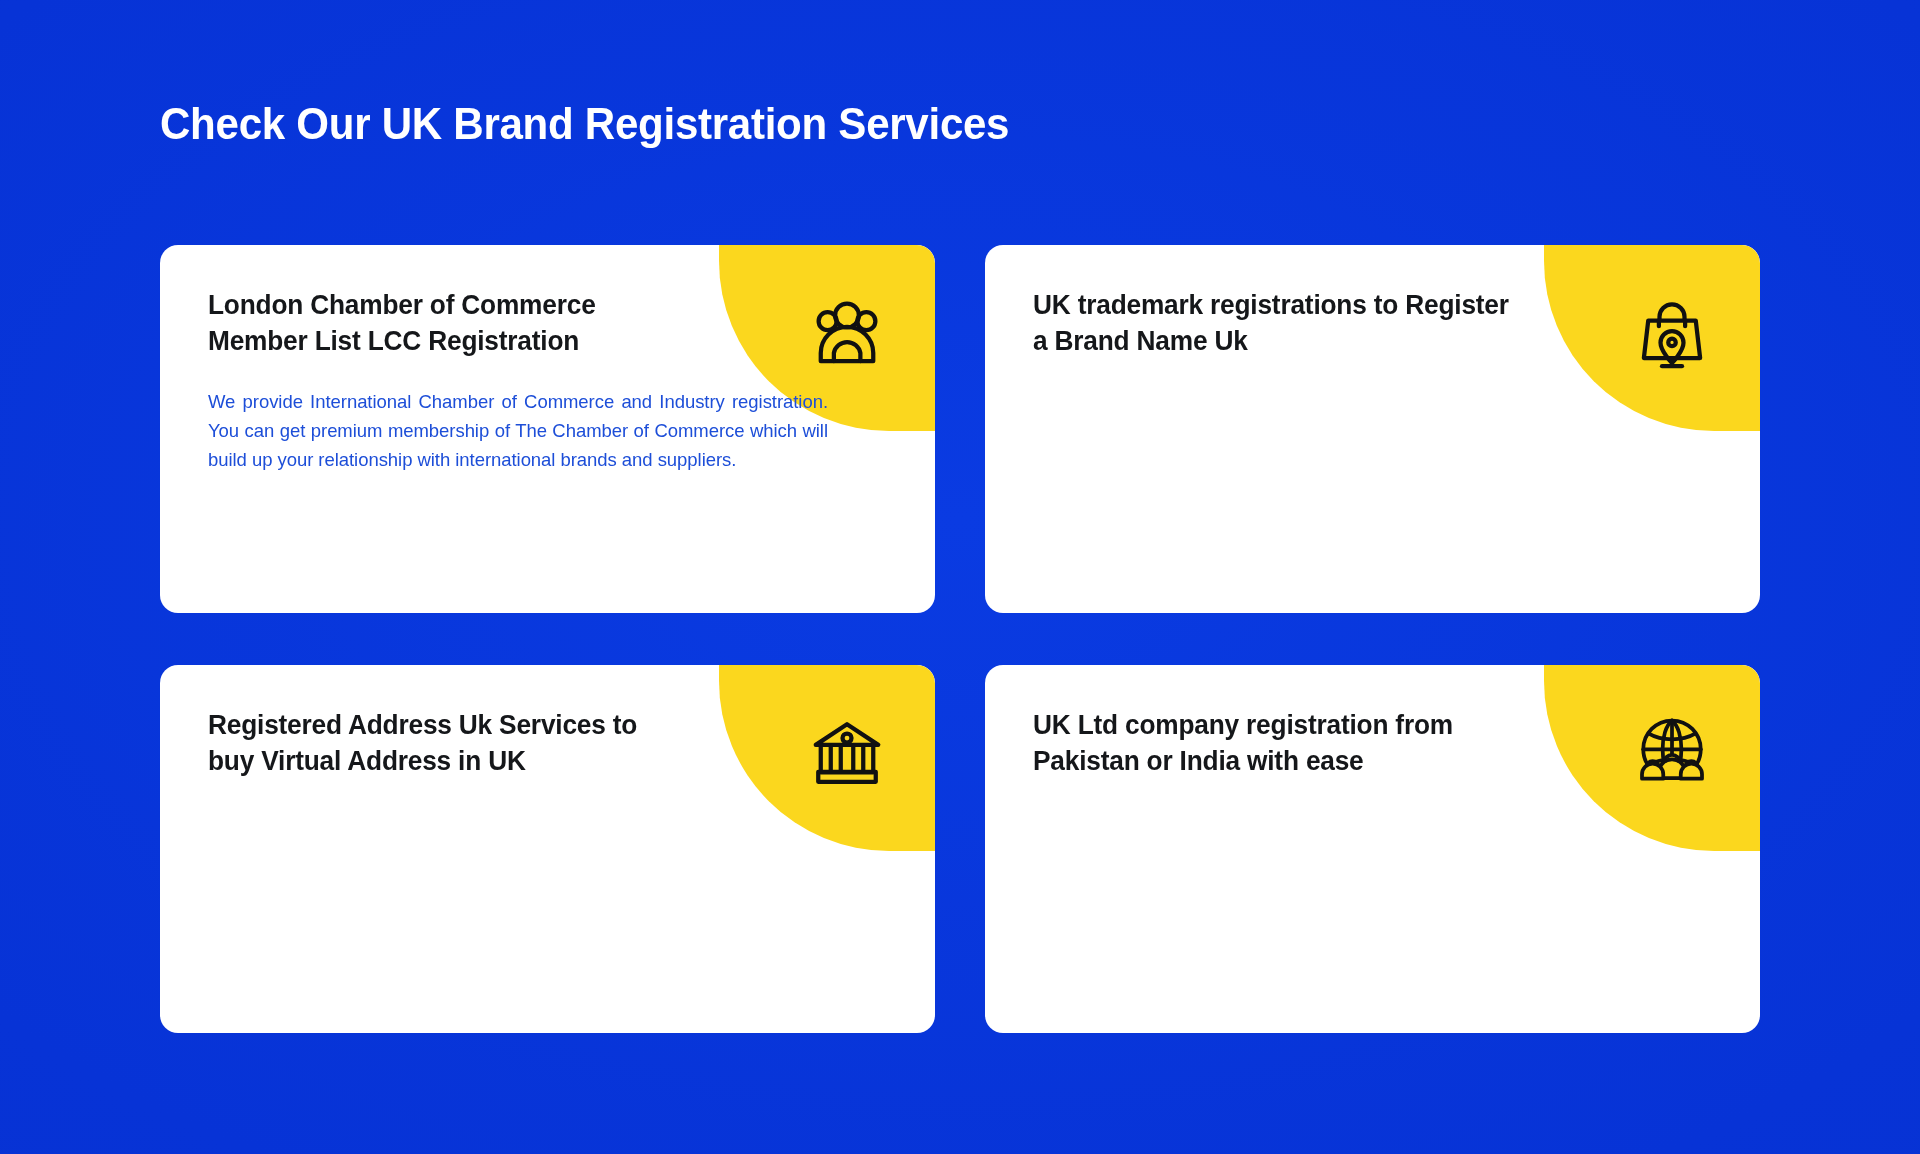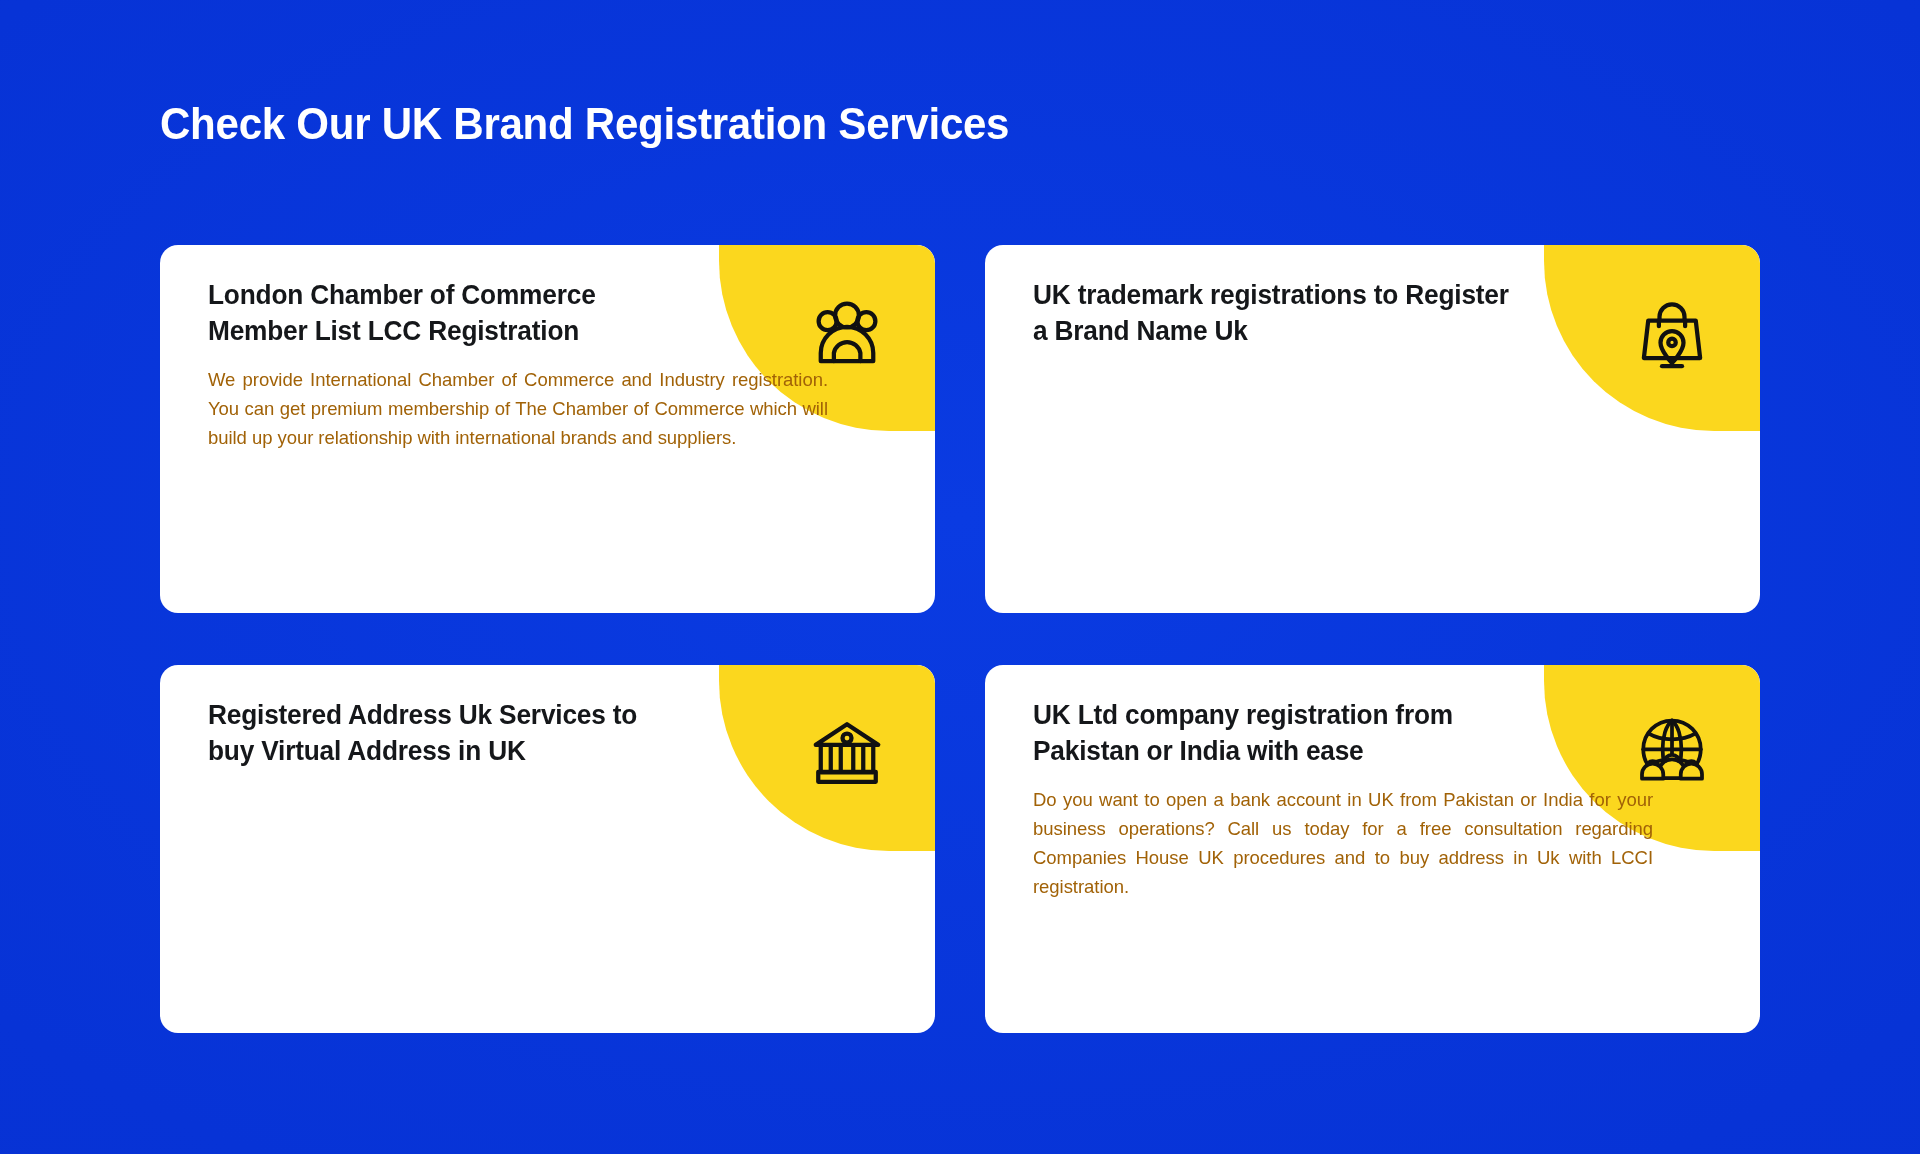--- a/index.html
+++ b/index.html
@@ -82,38 +82,38 @@
   }
   .card-icon svg {
     width: 80px;
     height: 80px;
     display: block;
   }
 
   .card-body {
     position: relative;
     z-index: 3;
-    padding: 32px 48px 0 48px;
+    padding: 42px 48px 0 48px;
   }
 
   .card-title {
     color: #15171a;
     font-family: "Liberation Sans", sans-serif;
     font-size: 27.5px;
     font-weight: bold;
     line-height: 1.30;
     letter-spacing: -0.2px;
     max-width: 500px;
     transform: scaleX(0.955);
     transform-origin: left top;
   }
 
   .card-text {
-    margin-top: 16px;
-    color: #a16207;
+    margin-top: 28px;
+    color: #1d4ed8;
     font-family: "Liberation Sans", sans-serif;
     font-size: 18.5px;
     line-height: 1.58;
     text-align: justify;
     width: 620px;
     letter-spacing: -0.05px;
   }
 </style>
 </head>
 <body>
@@ -186,18 +186,17 @@
           <path d="M32 33.5 a6.3 6.3 0 1 0 0 12.6 a6.3 6.3 0 1 0 0 -12.6 Z" fill="#FBD71E"></path>
           <path d="M21.5 52 v-4.5 a10.5 10.5 0 0 1 21 0 v4.5 Z" fill="#FBD71E"></path>
           <path d="M16.5 38.5 a5.1 5.1 0 1 0 0 10.2 a5.1 5.1 0 1 0 0 -10.2 Z" fill="#FBD71E"></path>
           <path d="M8 52.5 v-3.5 a8.5 8.5 0 0 1 17 0 v3.5 Z" fill="#FBD71E"></path>
           <path d="M47.5 38.5 a5.1 5.1 0 1 0 0 10.2 a5.1 5.1 0 1 0 0 -10.2 Z" fill="#FBD71E"></path>
           <path d="M39 52.5 v-3.5 a8.5 8.5 0 0 1 17 0 v3.5 Z" fill="#FBD71E"></path>
         </svg>
       </div>
       <div class="card-body">
         <div class="card-title">UK Ltd company registration from Pakistan or India with ease</div>
-        <p class="card-text">Do you want to open a bank account in UK from Pakistan or India for your business operations? Call us today for a free consultation regarding Companies House UK procedures and to buy address in Uk with LCCI registration.</p>
       </div>
     </div>
 
   </div>
 </div>
 
 </body></html>

